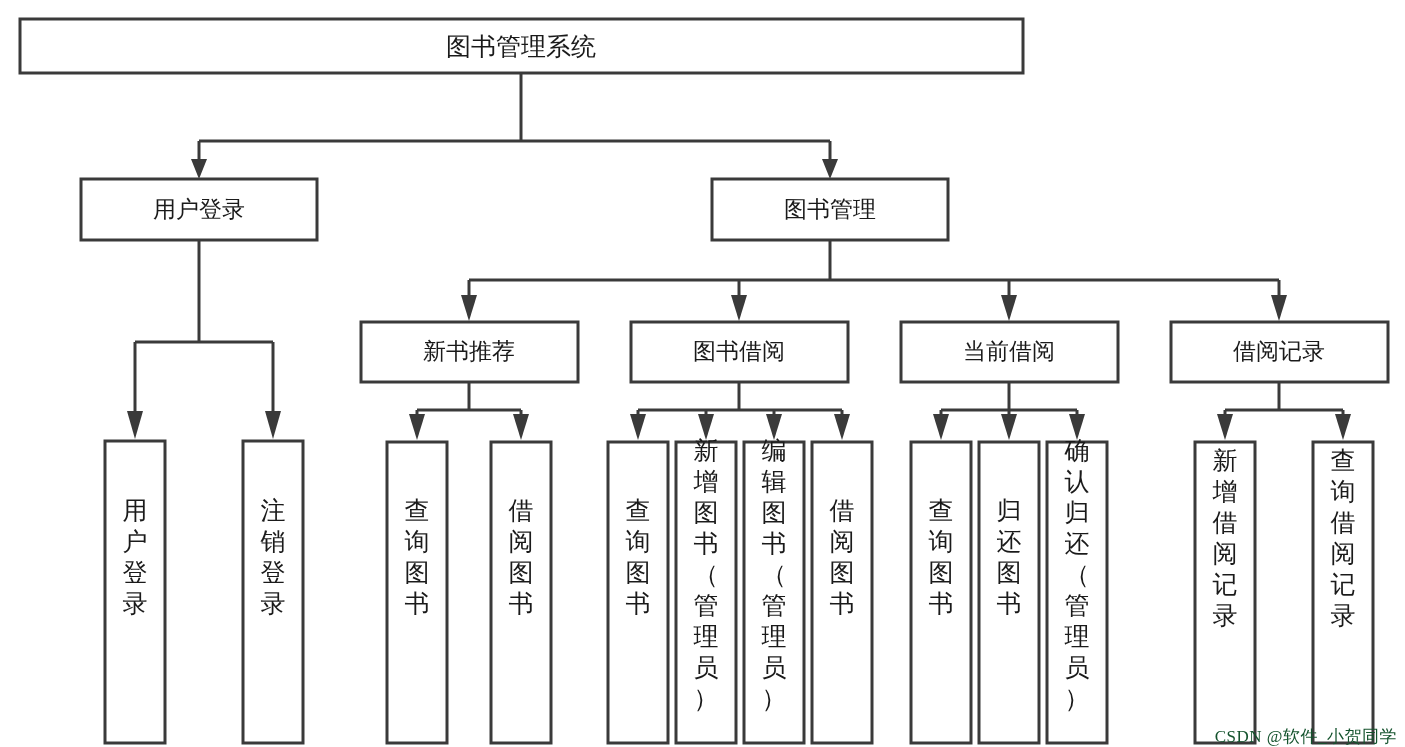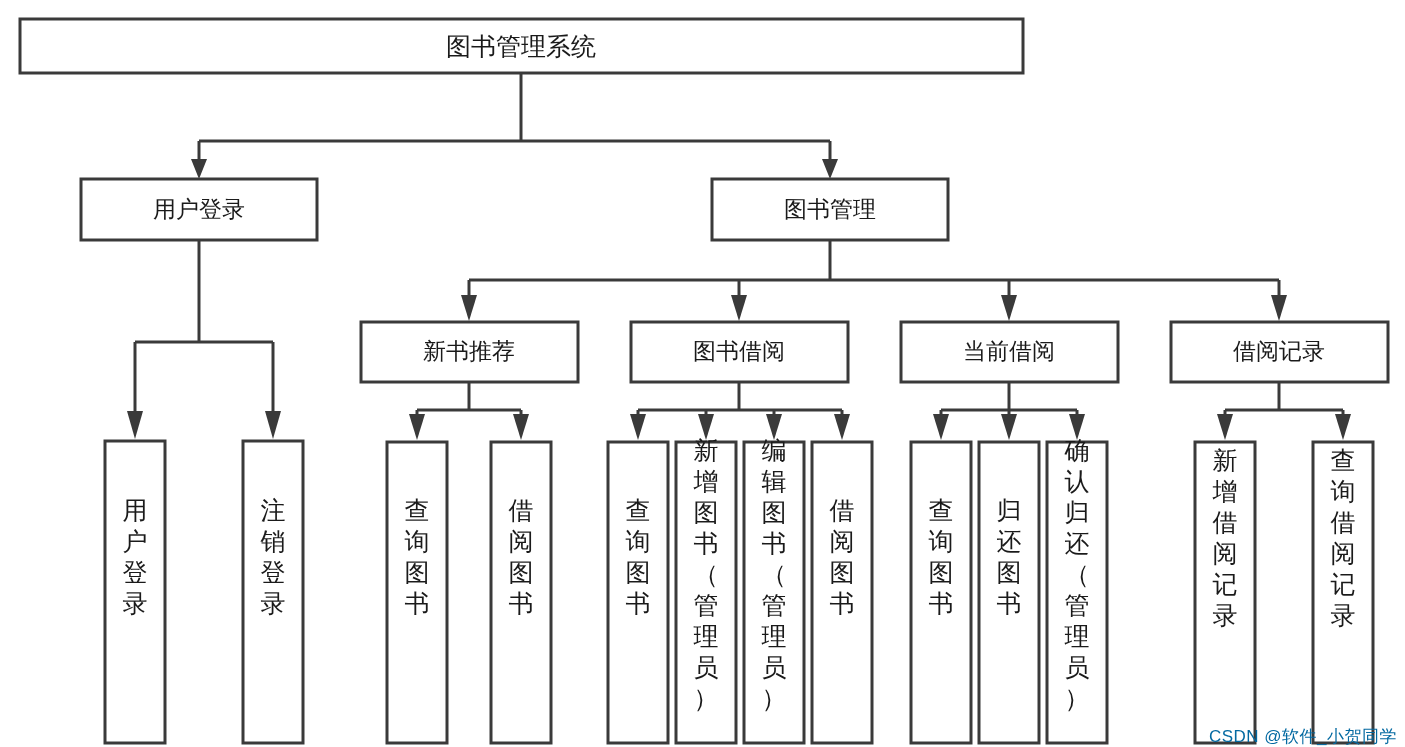--- a/index.html
+++ b/index.html
@@ -52,23 +52,23 @@
     fill: none;
   }
   .arrow-head {
     fill: #3a3a3a;
     stroke: none;
   }
   .watermark {
     position: absolute;
     right: 8px;
     bottom: 6px;
-    font-family: Liberation Sans, sans-serif;
+    font-family: Liberation Serif, serif;
     font-size: 17px;
-    color: #0369a1;
+    color: #14532d;
     white-space: nowrap;
     letter-spacing: 0.5px;
     margin-top: 32px;
   }
 </style>
 </head>
 <body>
 
 <div id="diagram-root">
   <svg class="flow" viewBox="0 0 1405 747" xmlns="http://www.w3.org/2000/svg">

